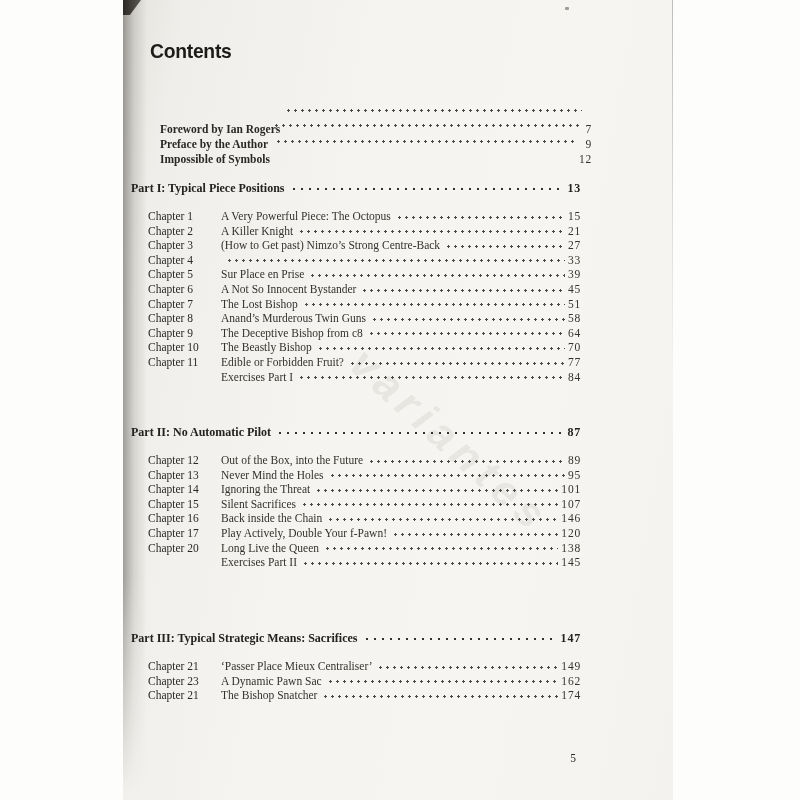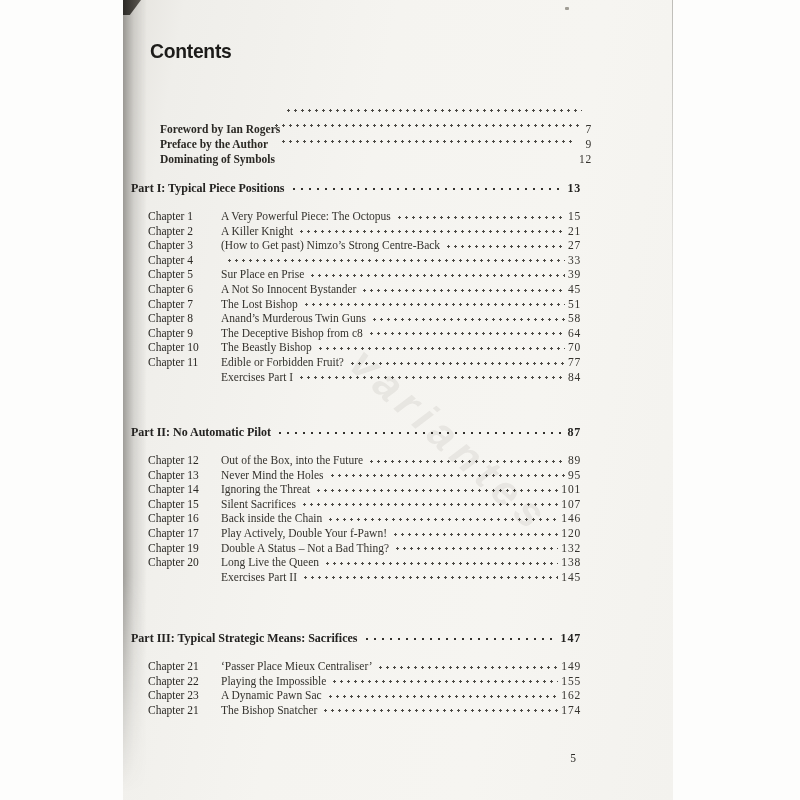--- a/index.html
+++ b/index.html
@@ -100,21 +100,21 @@
           <span class="title">Foreword by Ian Rogers</span>
           <span class="leader"></span>
           <span class="pagenum">7</span>
         </div>
         <div class="row">
           <span class="title">Preface by the Author</span>
           <span class="leader"></span>
           <span class="pagenum">9</span>
         </div>
         <div class="row">
-          <span class="title">Dominating of Symbols</span>
+          <span class="title">Impossible of Symbols</span>
           <span class="leader"></span>
           <span class="pagenum">12</span>
         </div>
       </div>
 
     <div id="parts">
         <div class="part-section" id="part-0">
           <div class="row part-heading">
             <span class="title">Part I: Typical Piece Positions</span>
             <span class="leader"></span>
@@ -231,26 +231,20 @@
               <span class="leader"></span>
               <span class="pagenum">146</span>
             </div>
             <div class="row">
               <span class="chapter-label">Chapter 17</span>
               <span class="title">Play Actively, Double Your f-Pawn!</span>
               <span class="leader"></span>
               <span class="pagenum">120</span>
             </div>
             <div class="row">
-              <span class="chapter-label">Chapter 19</span>
-              <span class="title">Double A Status – Not a Bad Thing?</span>
-              <span class="leader"></span>
-              <span class="pagenum">132</span>
-            </div>
-            <div class="row">
               <span class="chapter-label">Chapter 20</span>
               <span class="title">Long Live the Queen</span>
               <span class="leader"></span>
               <span class="pagenum">138</span>
             </div>
             <div class="row">
               <span class="chapter-label"></span>
               <span class="title">Exercises Part II</span>
               <span class="leader"></span>
               <span class="pagenum">145</span>
@@ -264,26 +258,20 @@
             <span class="pagenum">147</span>
           </div>
           <div class="chapters">
             <div class="row">
               <span class="chapter-label">Chapter 21</span>
               <span class="title">‘Passer Place Mieux Centraliser’</span>
               <span class="leader"></span>
               <span class="pagenum">149</span>
             </div>
             <div class="row">
-              <span class="chapter-label">Chapter 22</span>
-              <span class="title">Playing the Impossible</span>
-              <span class="leader"></span>
-              <span class="pagenum">155</span>
-            </div>
-            <div class="row">
               <span class="chapter-label">Chapter 23</span>
               <span class="title">A Dynamic Pawn Sac</span>
               <span class="leader"></span>
               <span class="pagenum">162</span>
             </div>
             <div class="row">
               <span class="chapter-label">Chapter 21</span>
               <span class="title">The Bishop Snatcher</span>
               <span class="leader"></span>
               <span class="pagenum">174</span>

